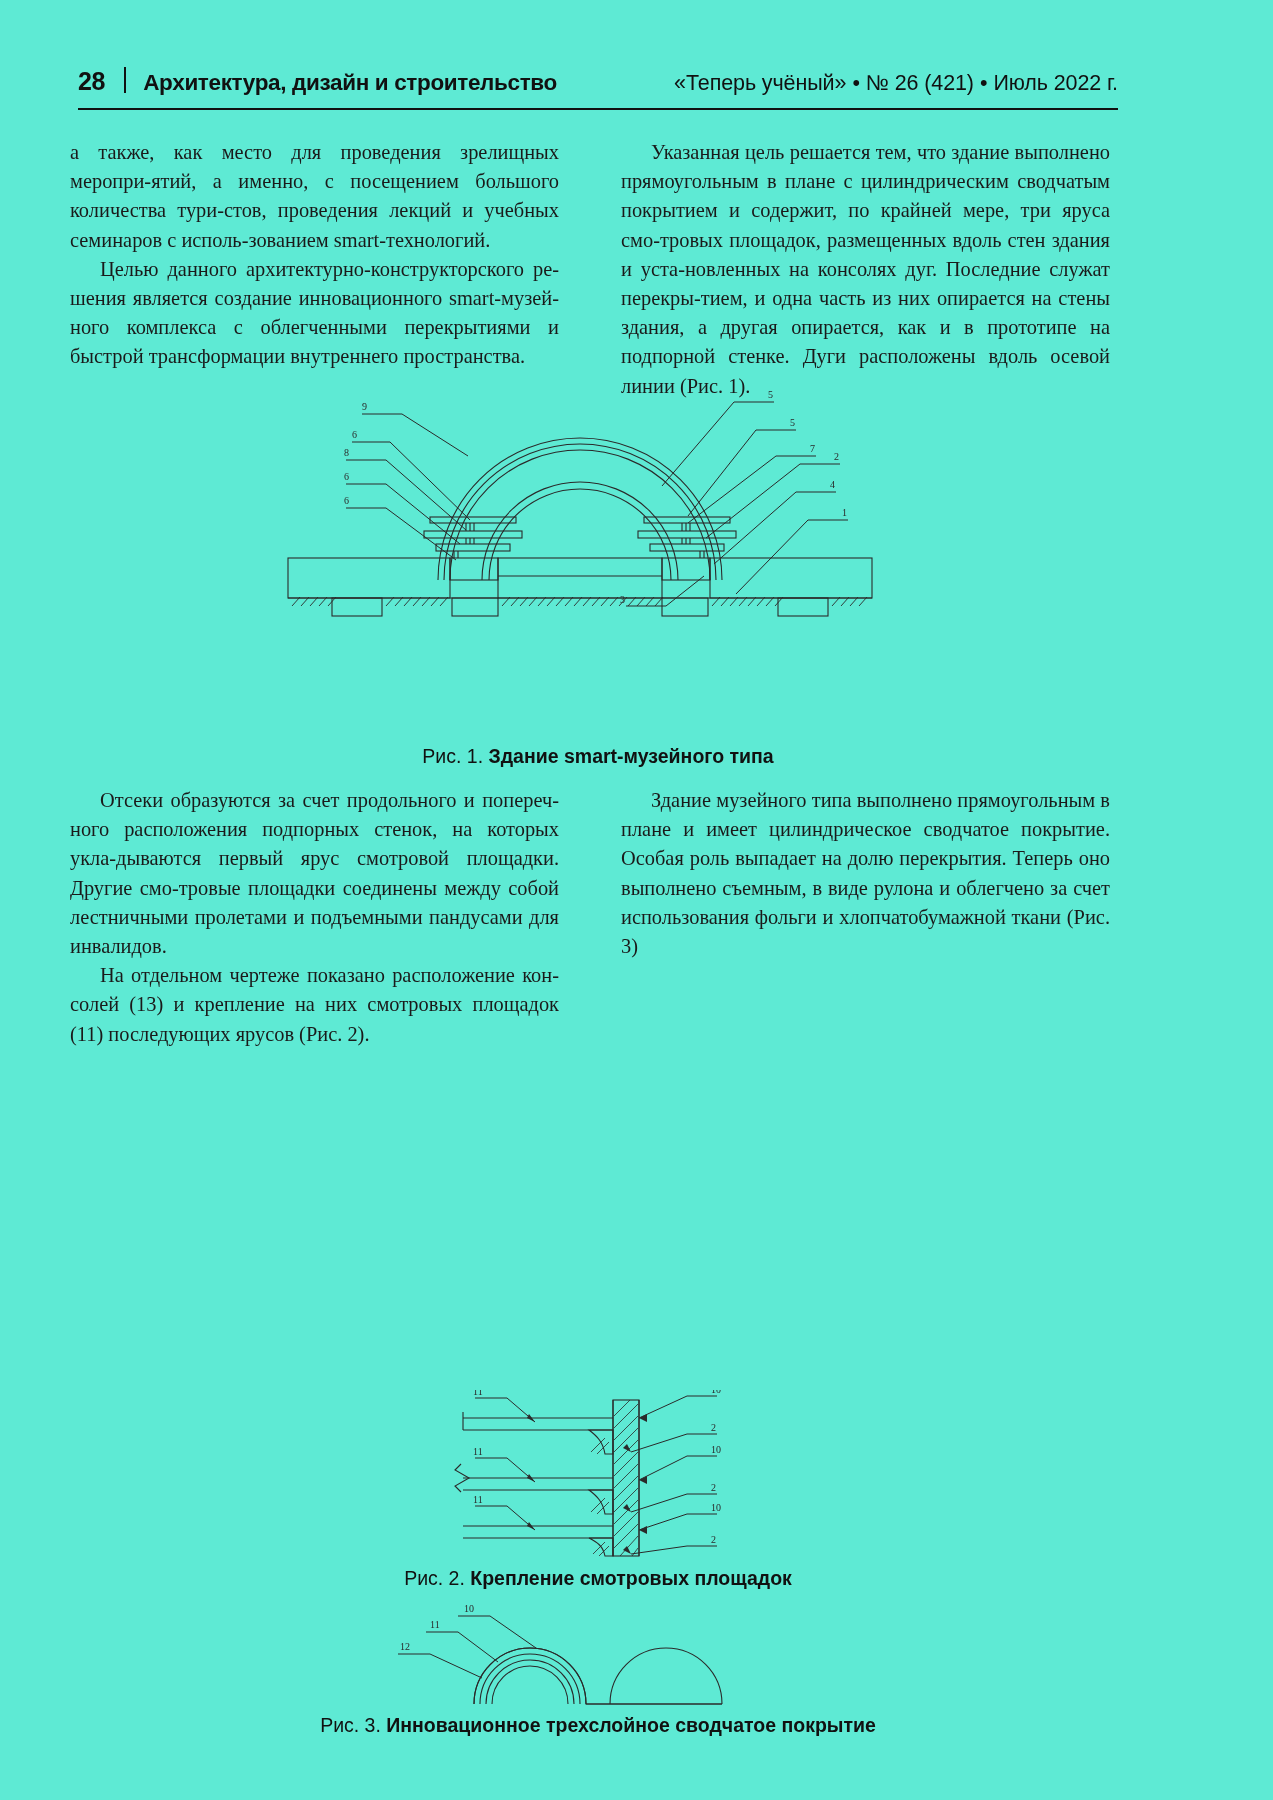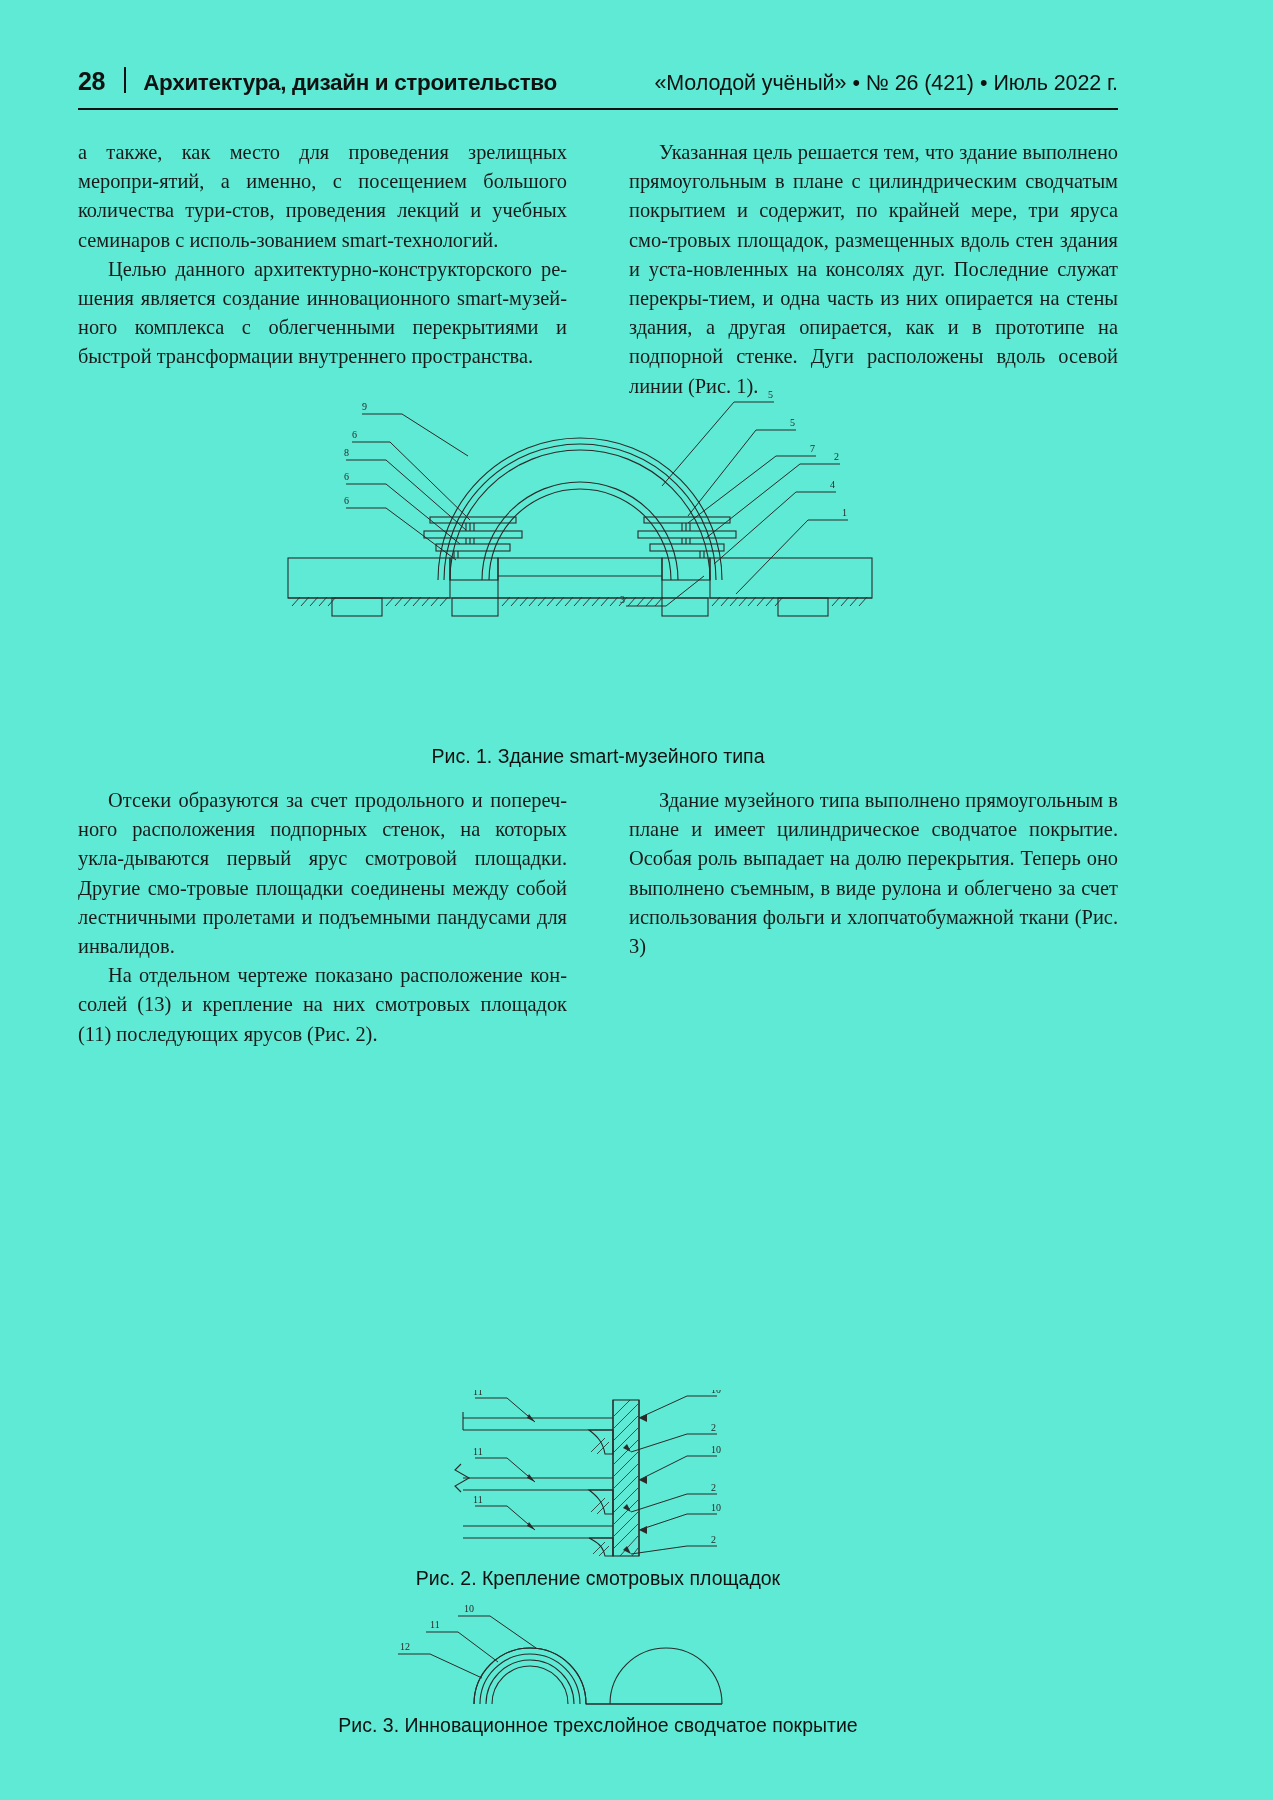--- a/index.html
+++ b/index.html
@@ -72,21 +72,21 @@
     left: 78px;
     top: 108px;
     width: 1040px;
     height: 2px;
     background: #111;
   }
 
   
   .cols {
     position: absolute;
-    left: 78px;
+    left: 70px;
     width: 1040px;
     display: flex;
     justify-content: space-between;
   }
   .col {
     width: 489px;
   }
   .col p {
     margin: 0;
     font-size: 20.4px;
@@ -104,21 +104,21 @@
   .caption {
     position: absolute;
     left: 78px;
     width: 1040px;
     text-align: center;
     font-family: "Liberation Sans", sans-serif;
     font-size: 19.5px;
     color: #111;
   }
   .caption .num { font-weight: normal; text-align: center; }
-  .caption .ttl { font-weight: normal; }
+  .caption .ttl { font-weight: bold; }
 
   #cap1 { top: 745px; }
   #cap2 { top: 1567px; }
   #cap3 { top: 1714px; }
 
   
   .figure {
     position: absolute;
   }
   #fig1 { left: 270px; top: 368px; width: 620px; height: 265px; }
@@ -136,21 +136,21 @@
 </head>
 <body>
 
 <div class="page">
 
   <div class="runhead">
     <span class="runhead-page-number">28</span>
     <span class="runhead-rule"></span>
     <span class="runhead-section">Архитектура, дизайн и строительство</span>
     <span class="runhead-journal">
-      <span class="nobr">«Молодой учёный»</span><span class="sep">•</span><span class="nobr">№ 26 (421)</span><span class="sep">•</span><span class="nobr">Июль 2022 г.</span>
+      <span class="nobr">«Теперь учёный»</span><span class="sep">•</span><span class="nobr">№ 26 (421)</span><span class="sep">•</span><span class="nobr">Июль 2022 г.</span>
     </span>
   </div>
   <div class="header-rule"></div>
 
   <div class="cols" id="block-a">
     <div class="col">
       <p>а также, как место для проведения зрелищных меропри-ятий, а именно, с посещением большого количества тури-стов, проведения лекций и учебных семинаров с исполь-зованием smart-технологий.</p>
       <p class="indent">Целью данного архитектурно-конструкторского ре-шения является создание инновационного smart-музей-ного комплекса с облегченными перекрытиями и быстрой трансформации внутреннего пространства.</p>
     </div>
     <div class="col">

